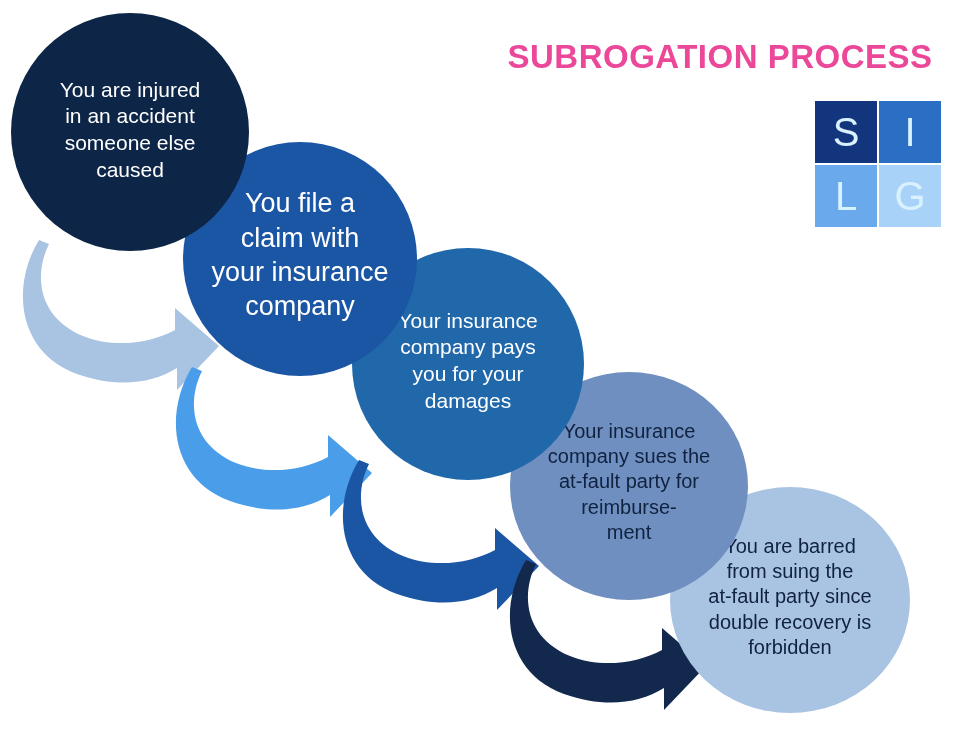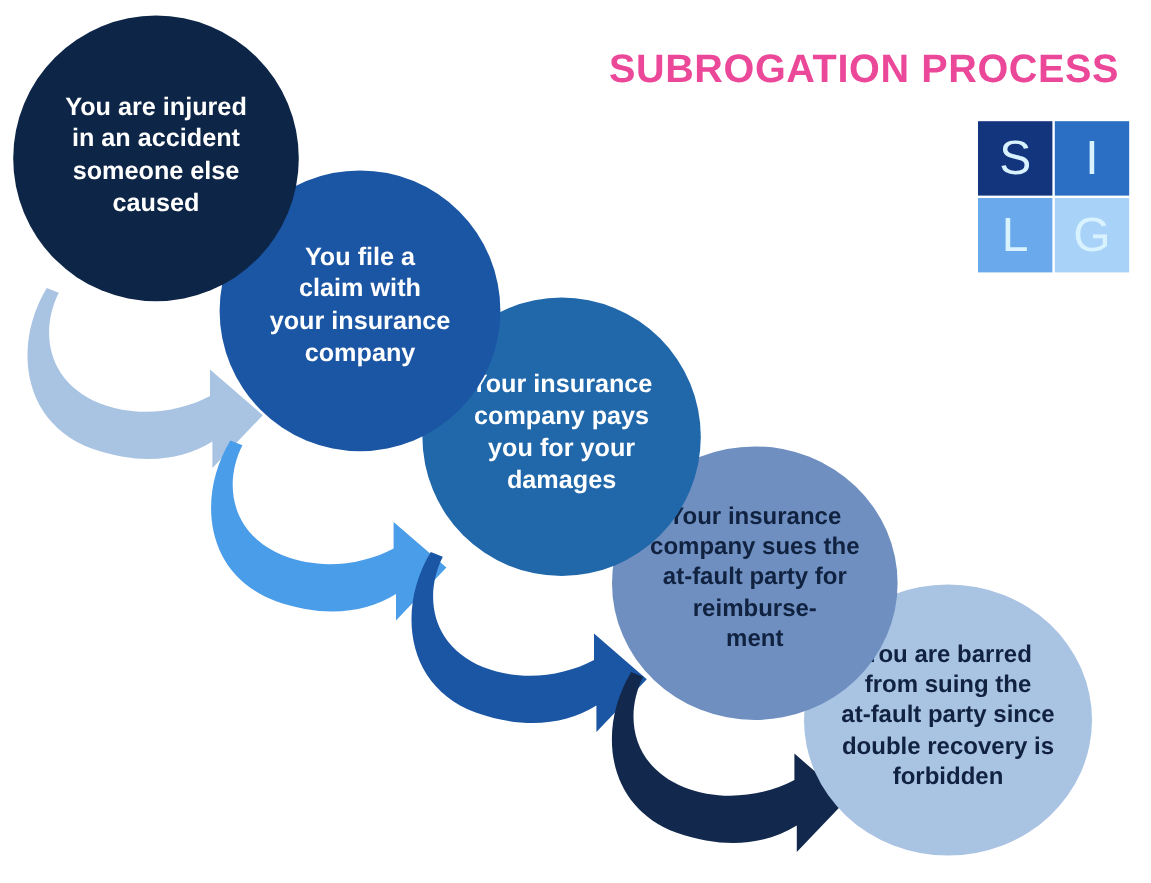--- a/index.html
+++ b/index.html
@@ -48,29 +48,29 @@
   .arrow{position:absolute;}
 
   
   .circle{
     position:absolute;
     border-radius:50%;
     display:flex;
     align-items:center;
     justify-content:flex-start;
     text-align:center;
-    font-weight:bold;
+    font-weight:normal;
     line-height:1.27;
     box-sizing:border-box;
   }
   .circle .ctext{display:block;width:100%;padding:0 6px;box-sizing:border-box;white-space:pre-line;}
 
   
   #c1{left:11px;  top:13px;  width:238px;height:238px; background:#0d2547; color:#ffffff; font-size:21px; z-index:6;}
-  #c2{left:183px; top:142px; width:234px;height:234px; background:#1b56a4; color:#ffffff; font-size:21px; z-index:5;}
+  #c2{left:183px; top:142px; width:234px;height:234px; background:#1b56a4; color:#ffffff; font-size:27px; z-index:5;}
   #c3{left:352px; top:248px; width:232px;height:232px; background:#2168ab; color:#ffffff; font-size:21px; z-index:4;}
   #c4{left:510px; top:372px; width:238px;height:228px; background:#6e8fc0; color:#10223f; font-size:20px; z-index:3;}
   #c5{left:670px; top:487px; width:240px;height:226px; background:#a9c3e3; color:#10223f; font-size:20px; z-index:2;}
 
   
   #c1 .ctext{transform:translateY(-2px);}
   #c2 .ctext{transform:translateY(-4px);}
   #c3 .ctext{transform:translateY(-3px);}
   #c4 .ctext{transform:translateY(-4px);}
   #c5 .ctext{transform:translateY(-3px);}

